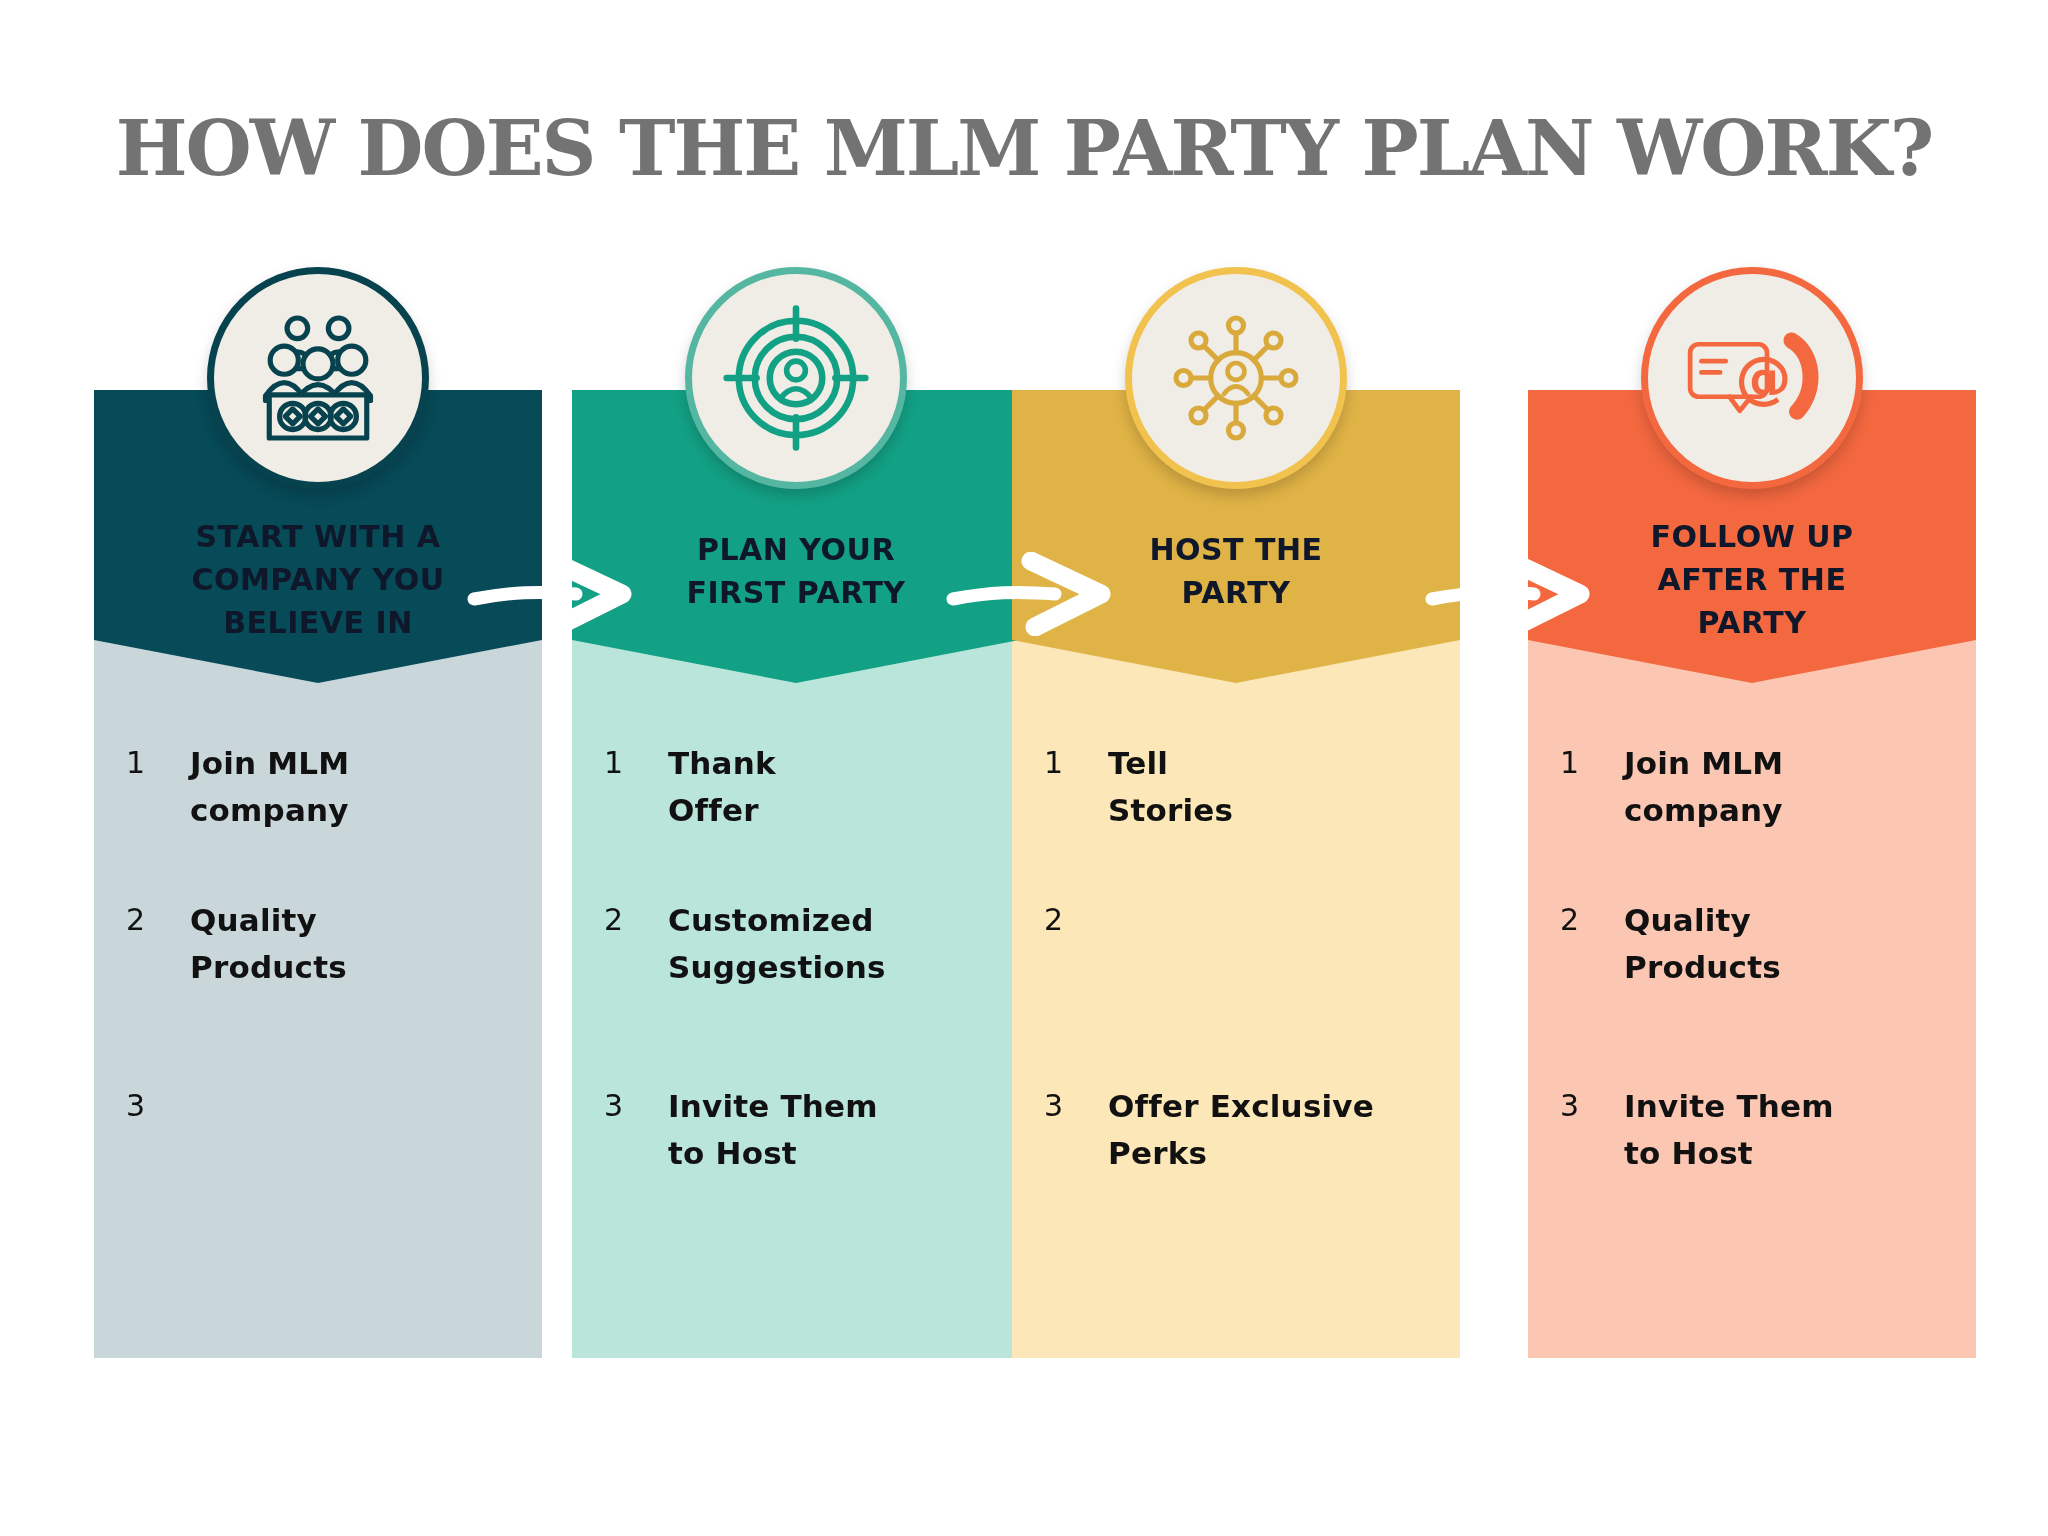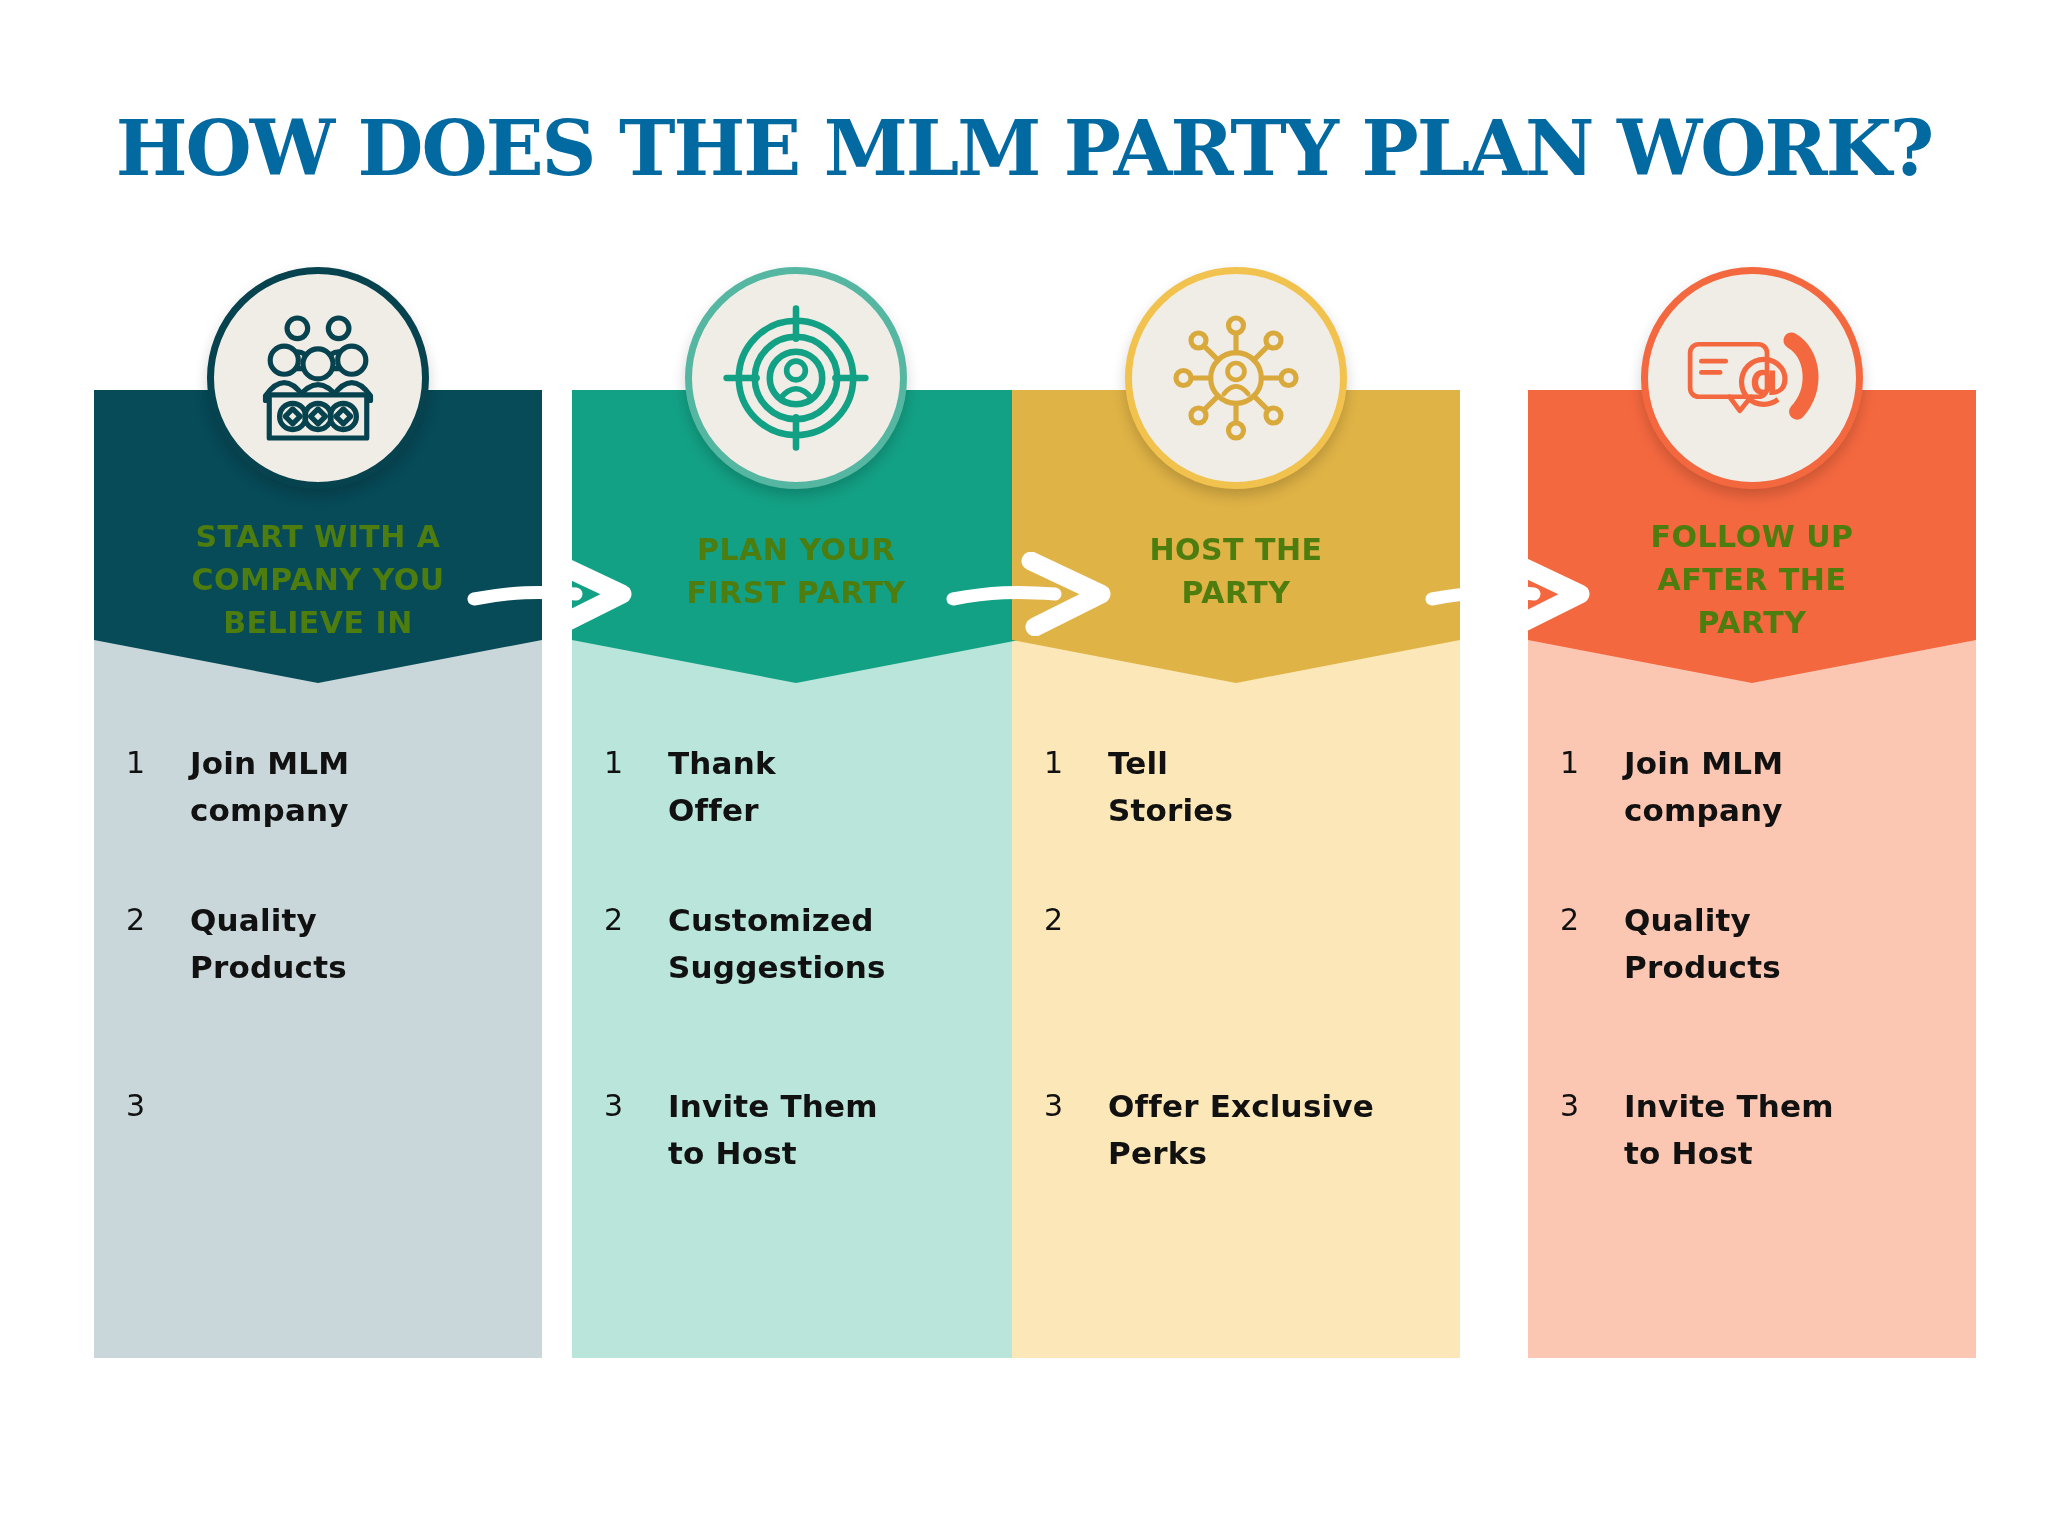--- a/index.html
+++ b/index.html
@@ -1,36 +1,36 @@
 <!DOCTYPE html>
 <html><head>
 <meta charset="utf-8">
 <style>
   html,body{margin:0;padding:0;background:#ffffff;}
   .canvas{position:relative;width:2048px;height:1536px;background:#ffffff;overflow:hidden;
           font-family:"DejaVu Sans","Liberation Sans",sans-serif;}
   .title{position:absolute;top:104px;left:0;width:100%;text-align:center;
          font-family:"DejaVu Serif","Liberation Serif",serif;font-weight:700;
-         font-size:76px;letter-spacing:-2px;color:#0369a1;}
+         font-size:76px;letter-spacing:-2px;color:#737373;}
   .col{position:absolute;top:390px;width:448px;height:968px;}
   .col-1{left:94px;}  .col-2{left:572px;}  .col-3{left:1012px;}  .col-4{left:1528px;}
   .body{position:absolute;left:0;top:250px;width:100%;height:718px;z-index:1;}
   .col-1 .body{background:#c9d7da;}
   .col-2 .body{background:#b9e5da;}
   .col-3 .body{background:#fbe7b7;}
   .col-4 .body{background:#fbc7b3;}
   .header{position:absolute;left:0;top:0;width:100%;height:293px;z-index:2;
           clip-path:polygon(0 0,100% 0,100% 85.3%,50% 100%,0 85.3%);}
   .col-1 .header{background:#074a58;}
   .col-2 .header{background:#13a185;}
   .col-3 .header{background:#e0b346;}
   .col-4 .header{background:#f4683f;}
   .header-text{position:absolute;left:0;right:0;top:125px;z-index:3;text-align:center;
                font-weight:700;font-size:30px;line-height:43px;letter-spacing:0.5px;
-               color:#4d7c0f;white-space:pre-line;}
+               color:#0f172a;white-space:pre-line;}
   .lines-2 .header-text{top:138px;}
   .circle{position:absolute;left:50%;transform:translateX(-50%);top:-123px;
           width:208px;height:208px;border-radius:50%;background:#f0ede6;z-index:3;
           display:flex;align-items:center;justify-content:center;
           box-shadow:0 7px 14px rgba(0,0,0,0.18);}
   .col-1 .circle{border:7px solid #07424f;}
   .col-2 .circle{border:7px solid #55b7a1;}
   .col-3 .circle{border:7px solid #f2c24f;}
   .col-4 .circle{border:7px solid #f4683f;}
   .item{position:absolute;left:0;display:flex;align-items:flex-start;z-index:2;color:#111111;}

